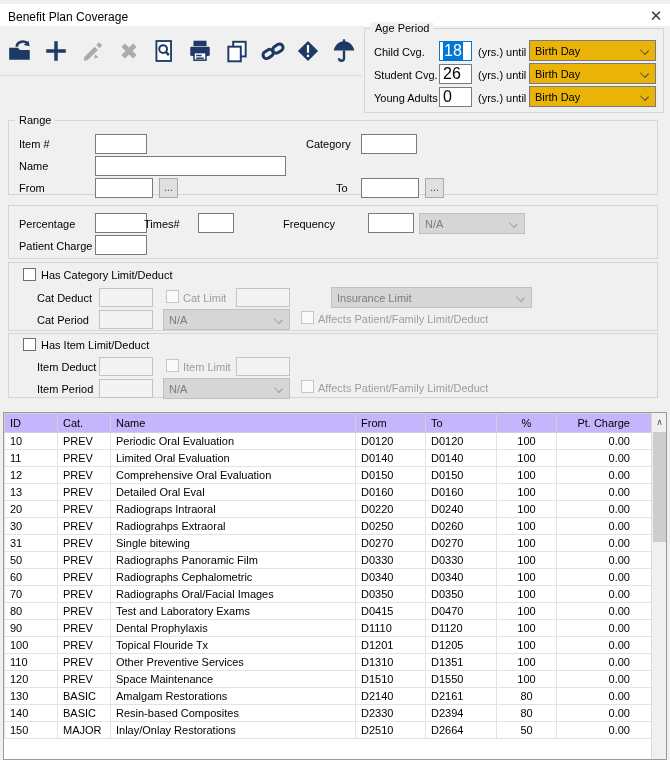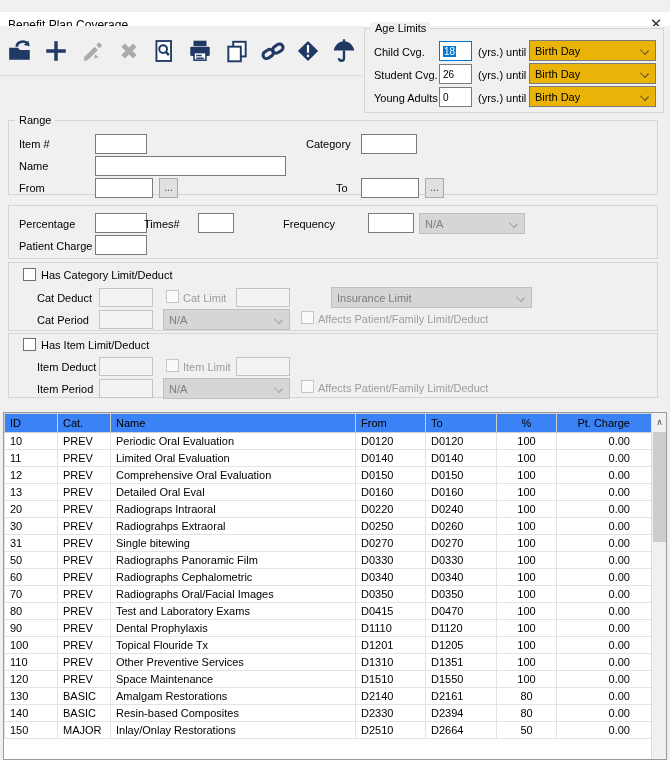--- a/index.html
+++ b/index.html
@@ -7,40 +7,40 @@
   body {
     font-family: "Liberation Sans", sans-serif;
     font-size: 11px;
     background: #f0f0f0;
     color: #000;
     position: relative;
   }
   .abs { position: absolute; }
 
   
-  #titlebar { left:0; top:12px; width:670px; height:26px; background:#ffffff; }
+  #titlebar { left:0; top:4px; width:670px; height:26px; background:#ffffff; }
   #title { left:8px; top:6px; font-size:12px; }
   #close-x { left:645px; top:3px; width:22px; height:20px; text-align:center; font-size:15px; color:#333; cursor:default; }
 
   
   #toolbar { left:0; top:26px; width:670px; height:49px; background:#f0f0f0; }
   #toolbar-sep { left:0; top:75px; width:362px; height:1px; background:#d9d9d9; }
   .tool { position:absolute; top:10px; width:28px; height:30px; display:flex; align-items:center; justify-content:center; }
   .tool svg { width:26px; height:26px; }
 
   
   .groupbox { border:1px solid #d5d5d5; background:#f0f0f0; }
   .grouplabel { position:absolute; top:-7px; left:6px; background:#f0f0f0; padding:0 4px; }
 
   .lbl { position:absolute; white-space:nowrap; }
   .lbl.dis { color:#9d9d9d; }
 
   input.txt, .txt {
     position:absolute; border:1px solid #7a7a7a; background:#fff; height:20px;
-    font-family:"Liberation Sans",sans-serif; font-size:10px; padding:0 3px; outline:none;
+    font-family:"Liberation Sans",sans-serif; font-size:16px; padding:0 3px; outline:none;
   }
   .txt.dis { border-color:#c3c3c3; background:#f3f3f3; }
   .txt.small { height:19px; }
 
   .combo {
     position:absolute; height:21px; border:1px solid #7a7a7a; background:#eab308;
     display:flex; align-items:center; padding:0 5px; white-space:nowrap;
   }
   .combo .chev { position:absolute; right:7px; top:6px; width:7px; height:7px;
     border-right:1.4px solid #444; border-bottom:1.4px solid #444; transform:rotate(45deg) scale(1,0.8); }
@@ -55,21 +55,21 @@
 
   
   #child-val { display:flex; align-items:center; border-color:#0078d7; }
   #child-val .sel { background:#0078d7; color:#fff; padding:0 1px; }
 
   
   #grid-wrap { left:3px; top:412px; width:664px; height:348px; border:1px solid #9a9a9a; background:#fff; overflow:hidden; }
   table { border-collapse:collapse; table-layout:fixed; width:648px; }
   th, td { border:1px solid #e3e3e3; height:17px; padding:0 0 0 5px; text-align:left;
            font-weight:normal; overflow:hidden; white-space:nowrap; }
-  thead th { background:#3b82f6; border-color:#d0d0d0; height:19px; }
+  thead th { background:#c4b5fd; border-color:#d0d0d0; height:19px; }
   .c0 { width:53px; } .c1 { width:53px; } .c2 { width:245px; }
   .c3 { width:70px; } .c4 { width:71px; }
   .c5 { width:60px; text-align:center; padding:0; }
   .c6 { width:101px; text-align:right; padding:0 27px 0 0; }
 
   #vscroll { position:absolute; right:0; top:0; width:15px; height:348px; background:#f0f0f0; border-left:1px solid #dcdcdc; }
   #vscroll .up { position:absolute; top:0; left:0; width:15px; height:18px; text-align:center; color:#555; font-size:9px; line-height:18px; }
   #vscroll .thumb { position:absolute; top:19px; left:1px; width:13px; height:110px; background:#cdcdcd; }
 </style>
 </head>
@@ -146,21 +146,21 @@
     <svg viewBox="0 0 24 24">
         <line x1="12" y1="1.2" x2="12" y2="3.5" stroke="#1e3a64" stroke-width="2"></line>
         <path d="M2.5 11.5 C3.8 5.2 8.8 3 12 3 C15.2 3 20.2 5.2 21.5 11.5 Z" fill="#1e3a64"></path>
         <path d="M12 11.5 v7.2 a2.3 2.3 0 0 1 -4.6 0" fill="none" stroke="#1e3a64" stroke-width="2.2"></path>
       </svg>
   </span>
 </div>
 <div class="abs" id="toolbar-sep"></div>
 
 <div class="abs groupbox" style="left:364px; top:28px; width:300px; height:85px;">
-  <span class="grouplabel">Age Limits</span>
+  <span class="grouplabel">Age Period</span>
 
   <span class="lbl" style="left:9px; top:17px;">Child Cvg.</span>
   <div class="txt" id="child-val" style="left:74px; top:12px; width:33px;">
       <span class="sel">18</span>
     </div>
   <span class="lbl" style="left:113px; top:17px;">(yrs.) until</span>
   <div class="combo" style="left:164px; top:11px; width:127px;">
       <span>Birth Day</span>
       <span class="chev"></span>
     </div>

